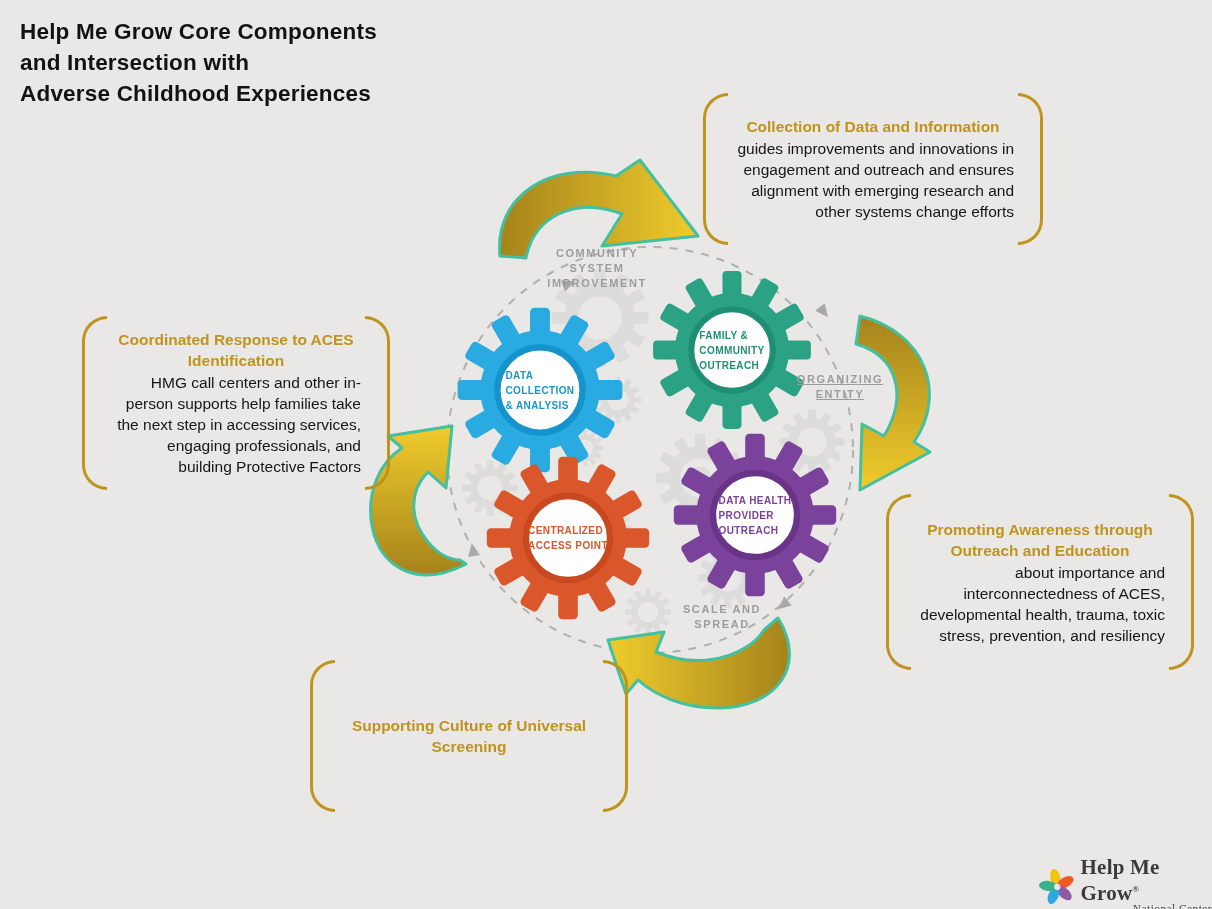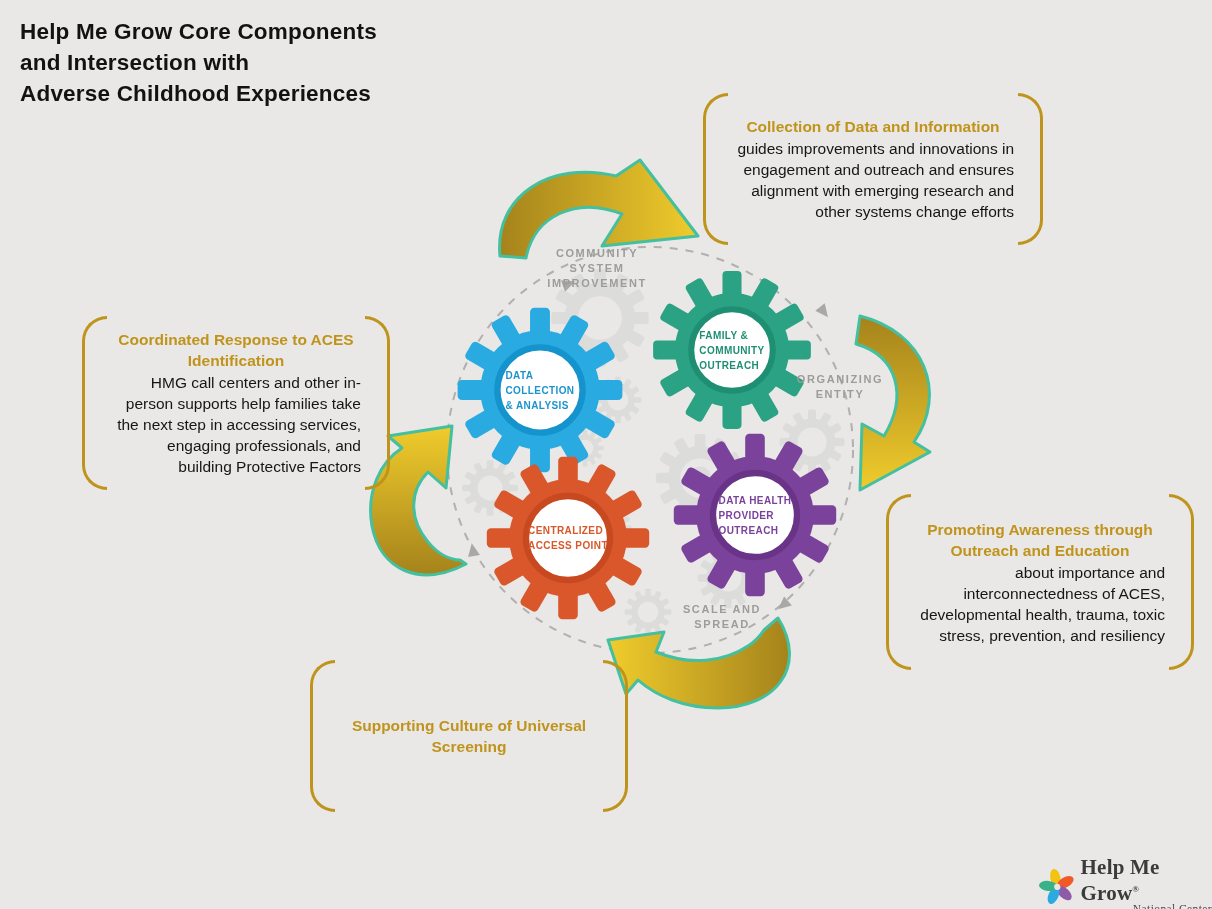--- a/index.html
+++ b/index.html
@@ -182,21 +182,21 @@
     <div>DATA HEALTH</div>
     <div>PROVIDER</div>
     <div>OUTREACH</div>
   </div>
 
   <div class="cycle-label" style="left:597px;top:268px;">
     <div>COMMUNITY</div>
     <div>SYSTEM</div>
     <div>IMPROVEMENT</div>
   </div>
-  <div class="cycle-label" style="left:840px;top:387px;">
+  <div class="cycle-label" style="left:840px;top:387px;text-decoration:underline;">
     <div>ORGANIZING</div>
     <div>ENTITY</div>
   </div>
   <div class="cycle-label" style="left:722px;top:617px;">
     <div>SCALE AND</div>
     <div>SPREAD</div>
   </div>
 
   <div class="callout co-data">
     <div class="bracket bl"></div>

